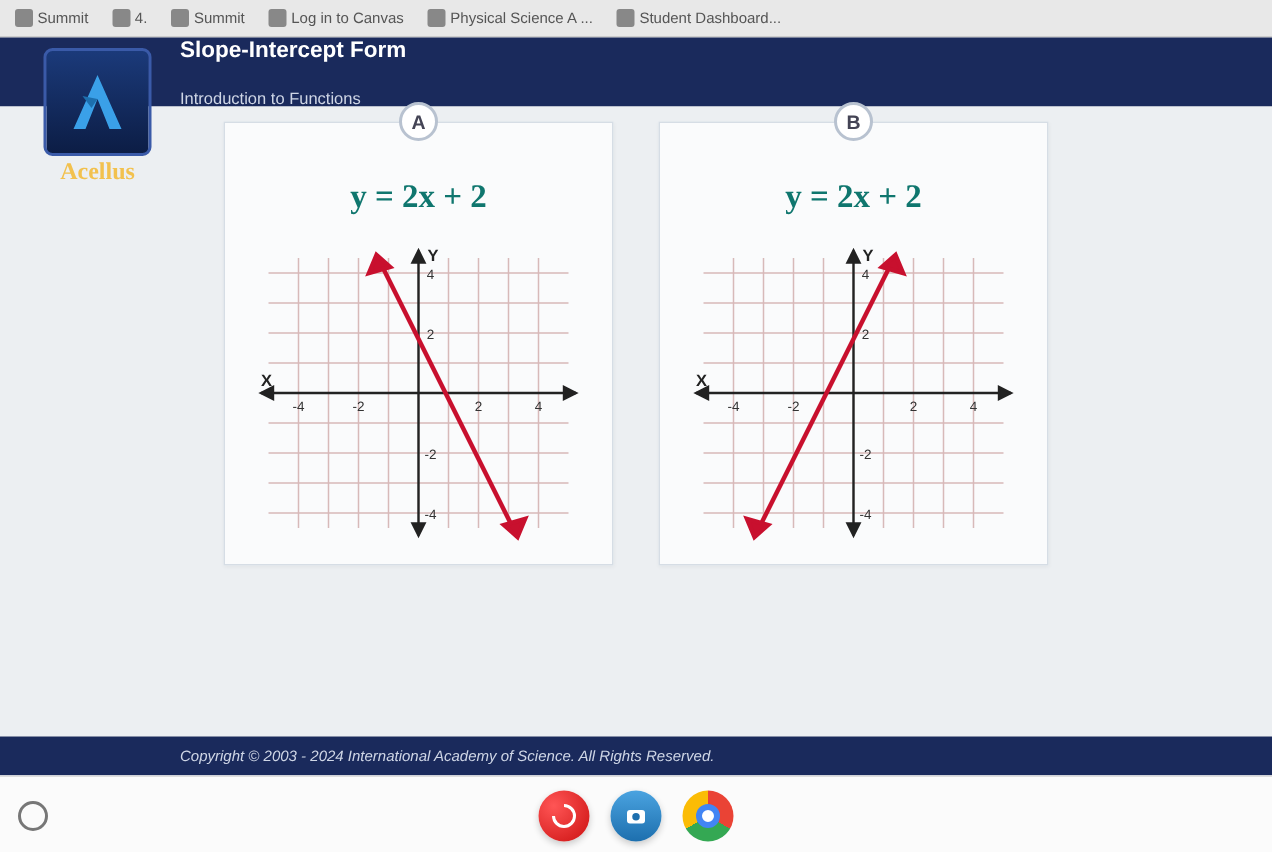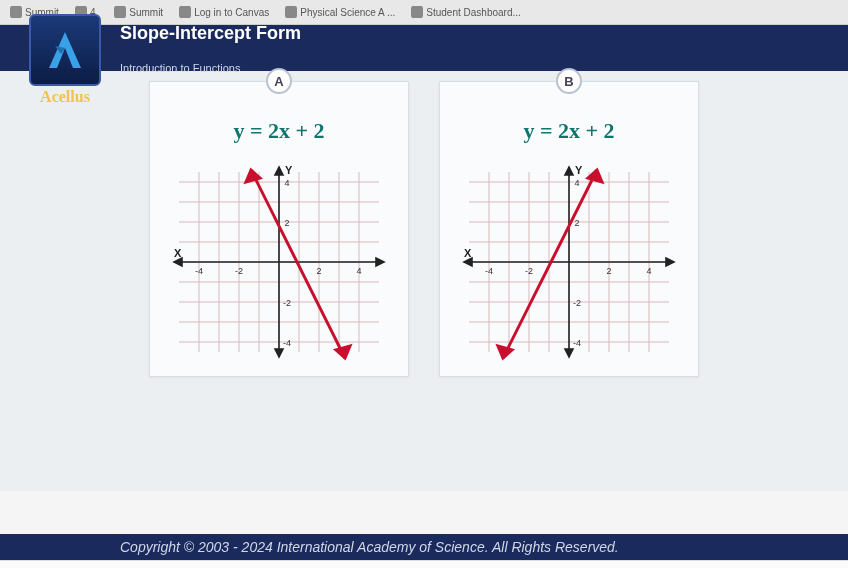--- a/index.html
+++ b/index.html
@@ -27,25 +27,25 @@
   }
   .bk-icon { width: 12px; height: 12px; background:#888; display:inline-block; border-radius:2px;}
   .header-blue {
     height: 46px;
     background: #1a2a5c;
     display: flex;
     align-items: center;
     padding-left: 120px;
     color: #fff;
   }
-  .header-blue .title { font-size: 18px; font-weight: bold; }
+  .header-blue .title { font-size: 15px; font-weight: bold; }
   .header-blue .subtitle { font-size: 11px; color: #cfd6e6; margin-top:18px;}
   .logo-wrap {
     position: absolute;
-    left: 20px; top: 14px;
+    left: 20px; top: 32px;
     width: 90px;
     text-align: center;
     z-index: 5;
   }
   .logo-box {
     width: 72px; height: 72px;
     background: linear-gradient(#1b3a7a,#0c1d45);
     border: 2px solid #3a5aa8;
     border-radius: 6px;
     margin: 0 auto;
@@ -92,24 +92,23 @@
     color:#0f766e;
     font-weight:bold;
   }
   .graph {
     width: 220px; height: 200px;
     position: relative;
   }
   .copyright-bar {
     height: 26px; background:#1a2a5c;
     color:#cfd6e6;
-    font-size: 14px; font-style: italic;
+    font-size: 10px; font-style: italic;
     display:flex; align-items:center;
     padding-left: 120px;
-    margin-top: 43px;
   }
   .taskbar {
     height: 52px;
     background:#fbfbfb;
     border-top:1px solid #ddd;
     display:flex; align-items:center;
     padding: 0 12px;
     gap: 14px;
     justify-content:center;
     position: relative;

